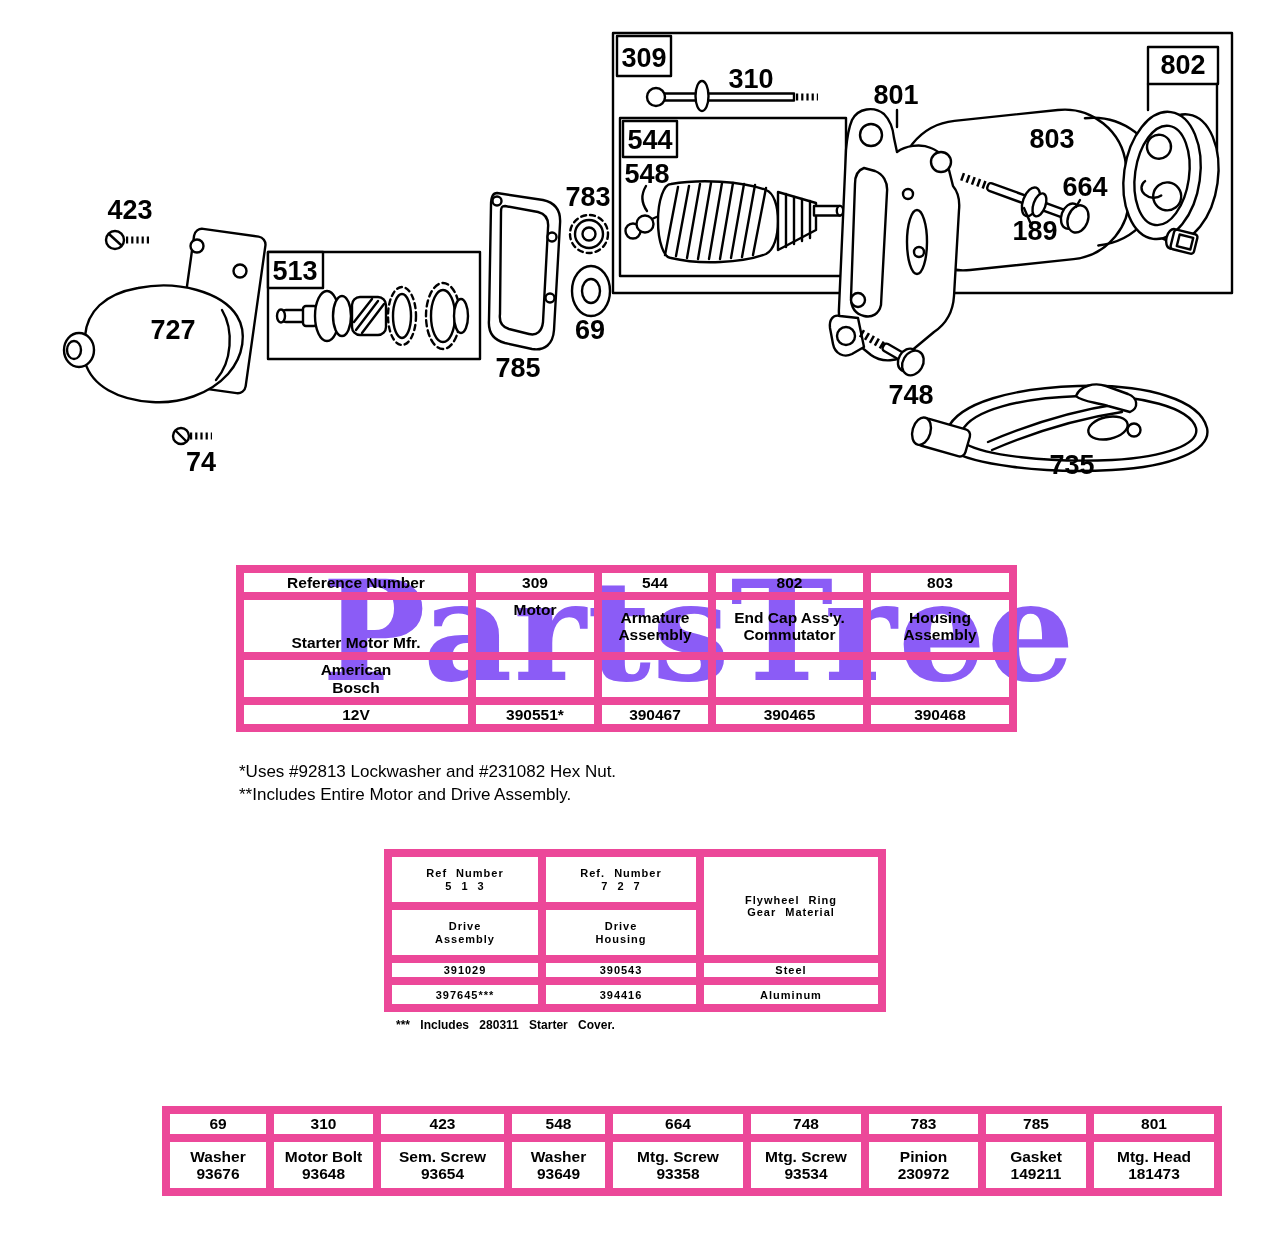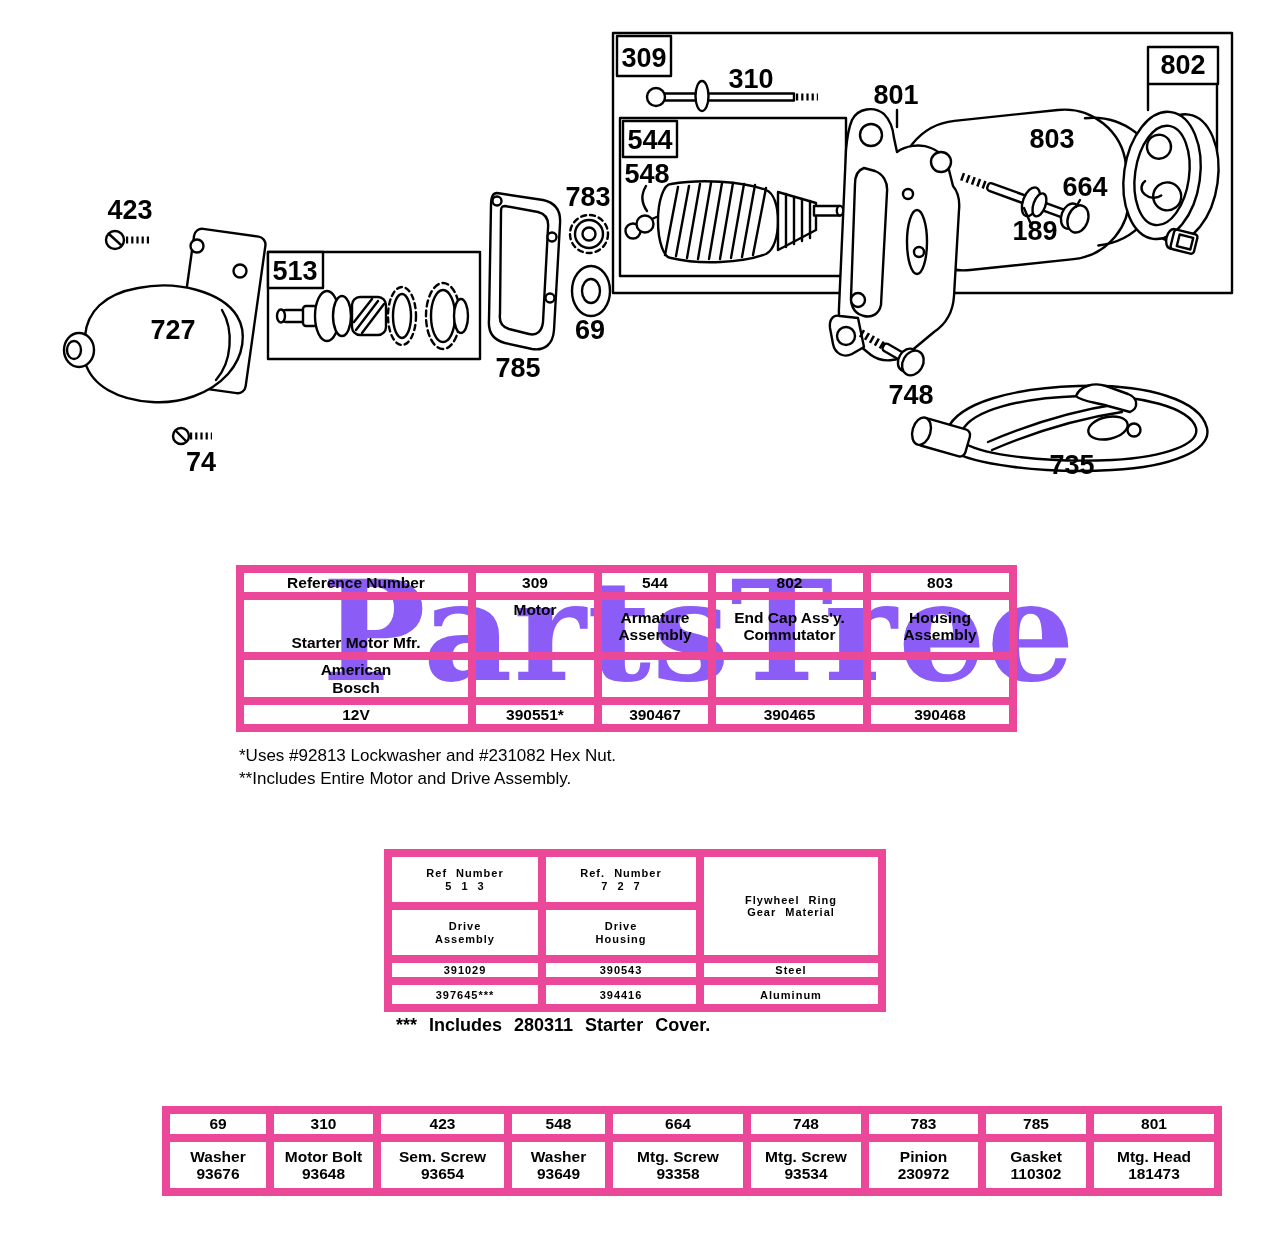--- a/index.html
+++ b/index.html
@@ -25,21 +25,21 @@
        background:transparent; font-weight:bold; text-align:center; border:3px solid #000; }
   .t td, .t th { border:8px solid #ec4899; padding:1px 3px; white-space:pre-line;
                  vertical-align:middle; line-height:1.12; font-weight:bold; }
   .t1 { left:236px; top:565px; width:773px; font-size:15.5px; }
   .t1 .vb { vertical-align:bottom; }
   .t2 { left:384px; top:849px; width:494px; font-size:11px; }
   .t2 td { word-spacing:5px; letter-spacing:1px; }
   .t3 { left:162px; top:1106px; width:1052px; font-size:15.5px; }
 
   .fn { position:absolute; z-index:2; font-size:17px; line-height:23px; font-weight:normal; }
-  .fn2 { font-size:18px; font-weight:bold; word-spacing:7px; }
+  .fn2 { font-size:12px; font-weight:bold; word-spacing:7px; }
 </style>
 </head>
 <body>
 
 <div id="stage">
 
   <div class="watermark">PartsTree</div>
 
   <svg class="diagram" width="1280" height="545" viewBox="0 0 1280 545">
 
@@ -293,21 +293,21 @@
     </tr>
     <tr style="height:26px">
       <td>12V</td>
       <td>390551*</td>
       <td>390467</td>
       <td>390465</td>
       <td>390468</td>
     </tr>
   </tbody>
     </table>
-  <div class="fn" style="left:239px;top:744px">
+  <div class="fn" style="left:239px;top:760px">
     <div>*Uses #92813 Lockwasher and #231082 Hex Nut.</div>
     <div>**Includes Entire Motor and Drive Assembly.</div>
   </div>
 
   <table class="t t2">
     <colgroup>
         <col style="width:154px">
         <col style="width:158px">
         <col style="width:182px">
       </colgroup>
@@ -373,20 +373,20 @@
 93654</td>
       <td>Washer
 93649</td>
       <td>Mtg. Screw
 93358</td>
       <td>Mtg. Screw
 93534</td>
       <td>Pinion
 230972</td>
       <td>Gasket
-110302</td>
+149211</td>
       <td>Mtg. Head
 181473</td>
     </tr>
   </tbody>
     </table>
 
 </div>
 
 </body></html>

